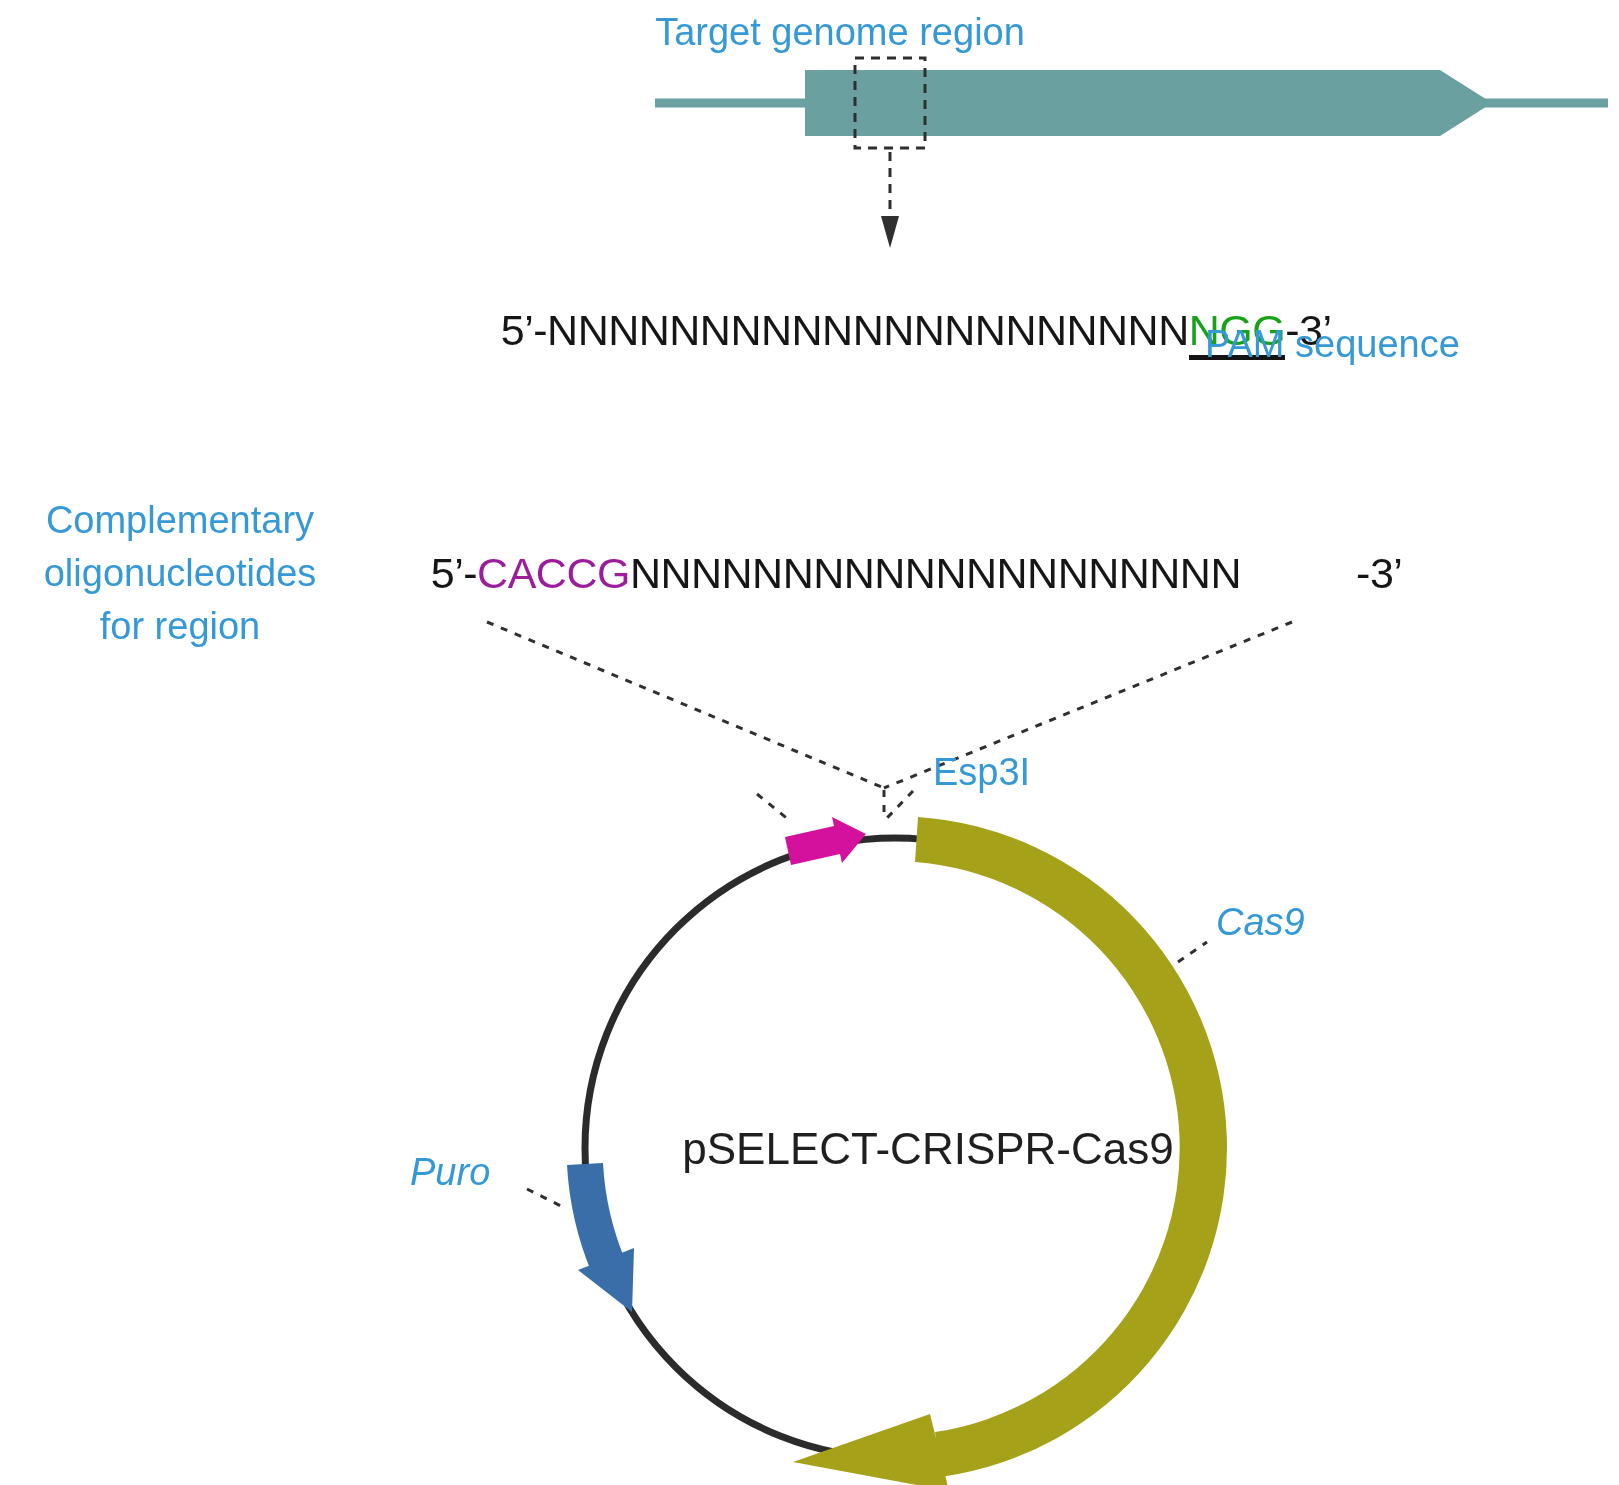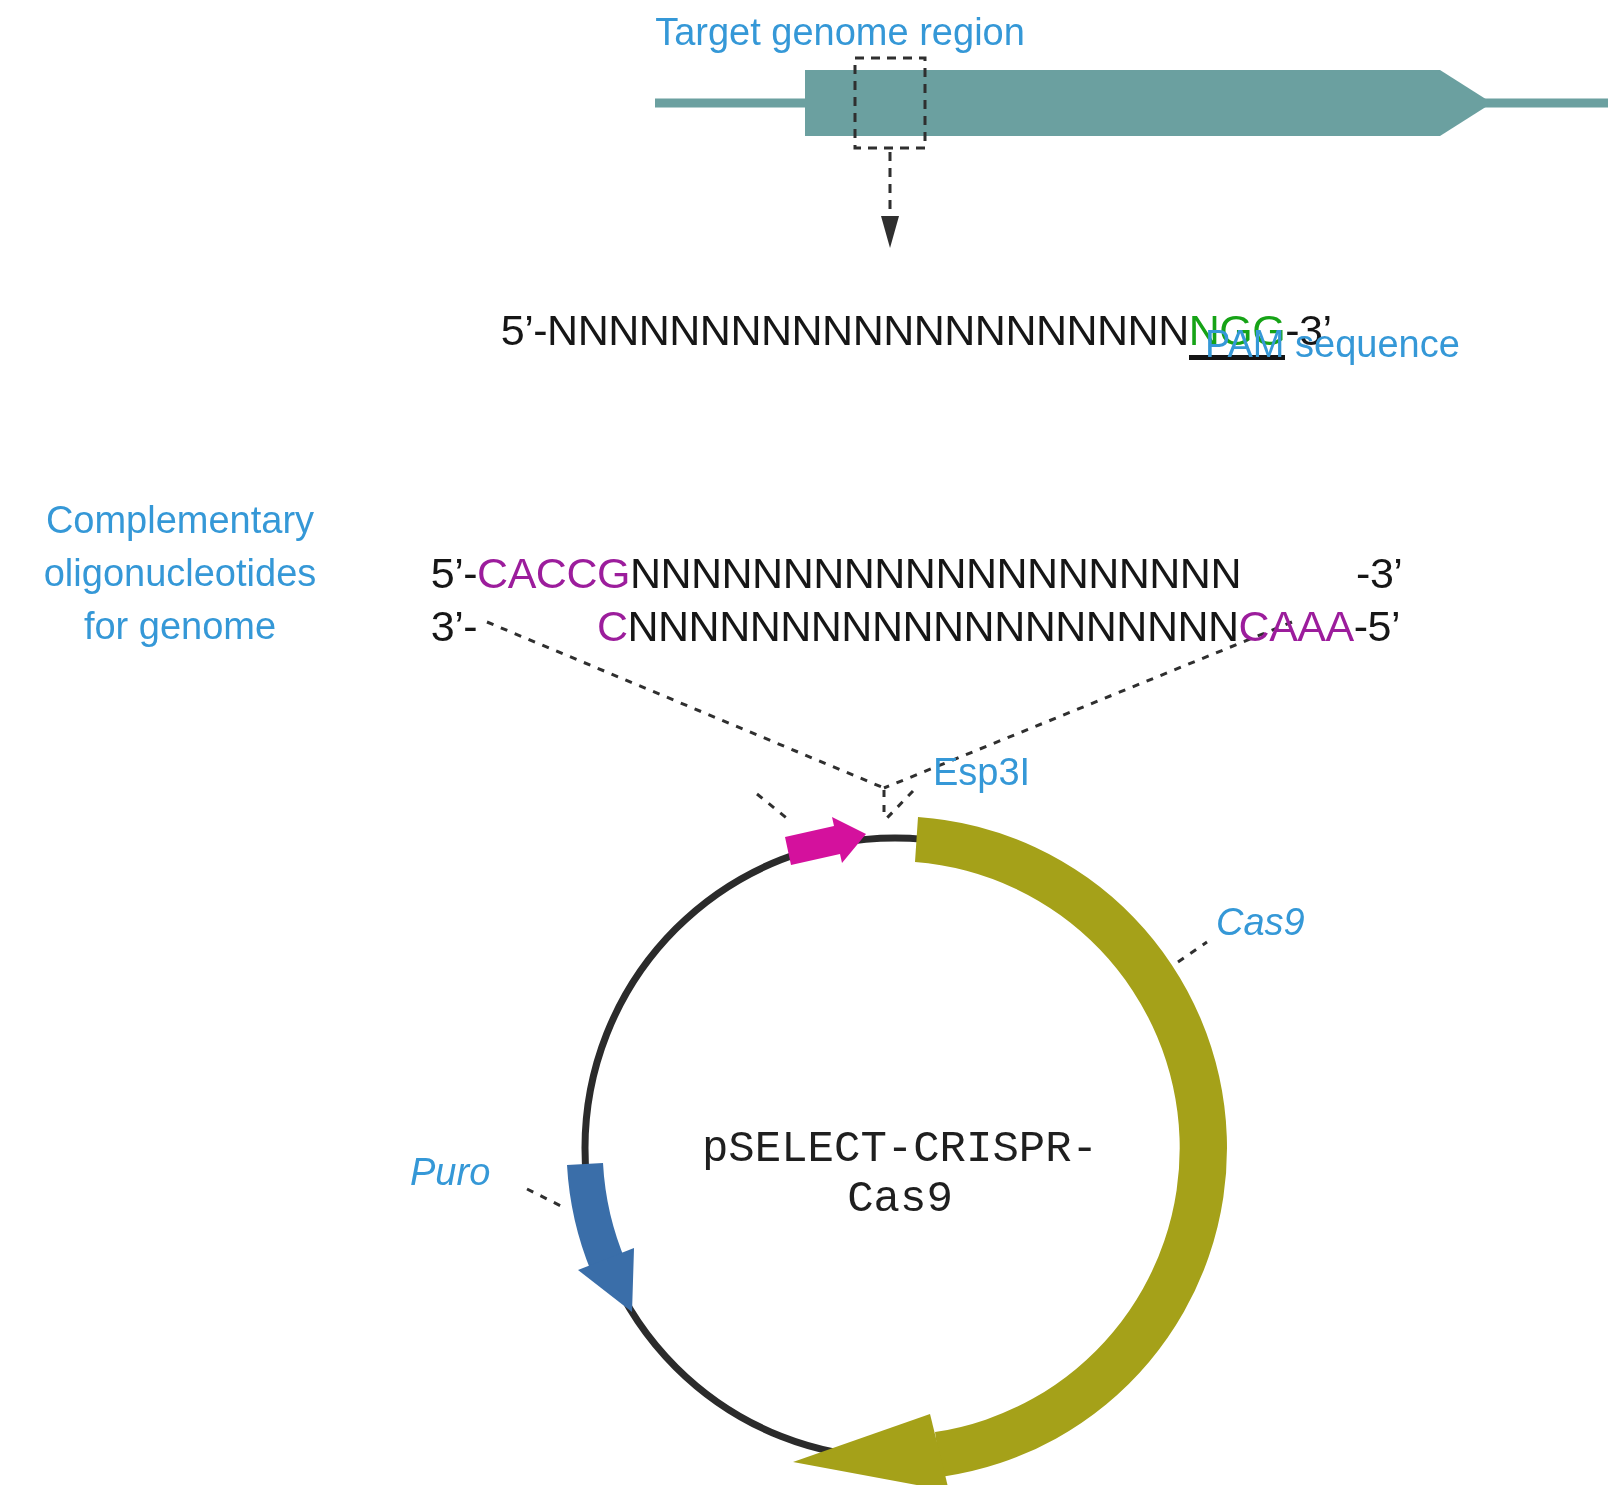--- a/index.html
+++ b/index.html
@@ -65,29 +65,26 @@
 
 
   <div class="seq" style="left:455px;top:252px;">
     <span>5’-</span><span>NNNNNNNNNNNNNNNNNNNNN</span><span class="pam">NGG</span><span>-3’</span>
   </div>
 
   <div class="lbl blue t45" style="left:1158px;top:318px;margin-left:47px;">PAM sequence</div>
 
   <div class="lbl blue t45 title-center" style="left:0px;top:494px;width:360px;">Complementary</div>
   <div class="lbl blue t45 title-center" style="left:0px;top:547px;width:360px;">oligonucleotides</div>
-  <div class="lbl blue t45 title-center" style="left:0px;top:600px;width:360px;">for genome</div>
+  <div class="lbl blue t45 title-center" style="left:0px;top:600px;width:360px;">for region</div>
 
   <div class="seq" style="left:385px;top:495px;">
     <span>5’-</span><span class="pur">CACCG</span><span>NNNNNNNNNNNNNNNNNNNN</span><span class="ghost">CAAA</span><span>-3’</span>
   </div>
 
-  <div class="seq" style="left:385px;top:548px;">
-    <span>3’-</span><span class="ghost">CACC</span><span class="pur">C</span><span>NNNNNNNNNNNNNNNNNNNN</span><span class="pur">CAAA</span><span>-5’</span>
-  </div>
 
   <div class="lbl blue t45" style="left:933px;top:746px;">Esp3I</div>
   <div class="lbl blue t45 italic" style="left:1208px;top:896px;margin-left:8px;">Cas9</div>
   <div class="lbl blue t45 italic" style="left:410px;top:1146px;">Puro</div>
 
-  <div class="plasname title-center" style="left:650px;top:1124px;width:500px;font-family:Liberation Mono, monospace;">pSELECT-CRISPR-Cas9</div>
+  <div class="plasname title-center" style="left:678px;top:1124px;width:500px;">pSELECT-CRISPR-Cas9</div>
 
 </div>
 
 </body></html>

